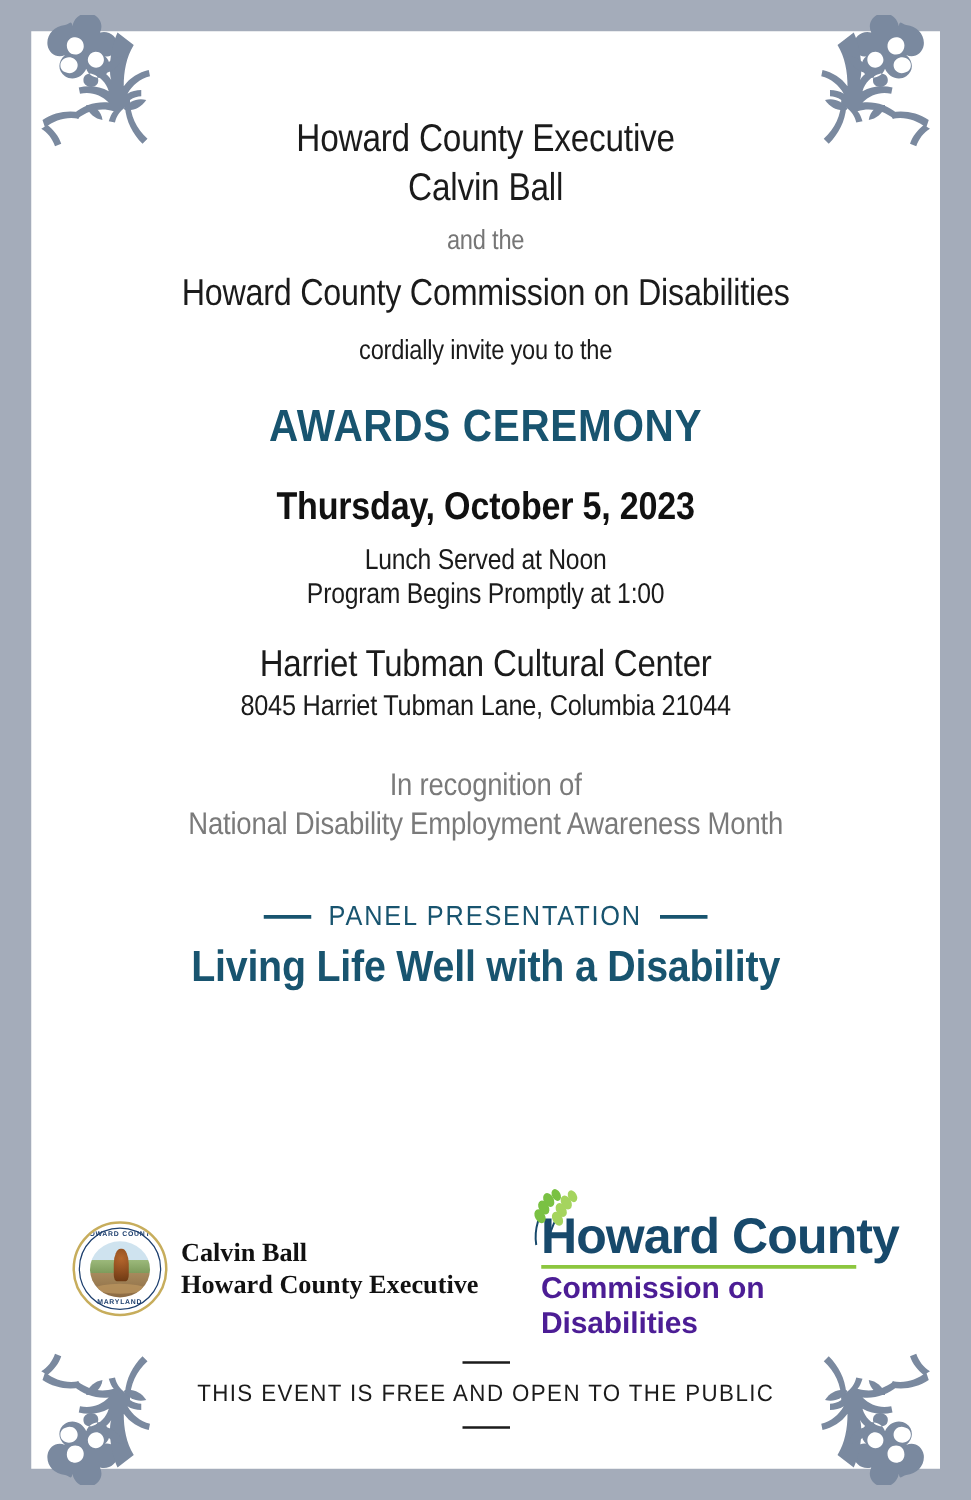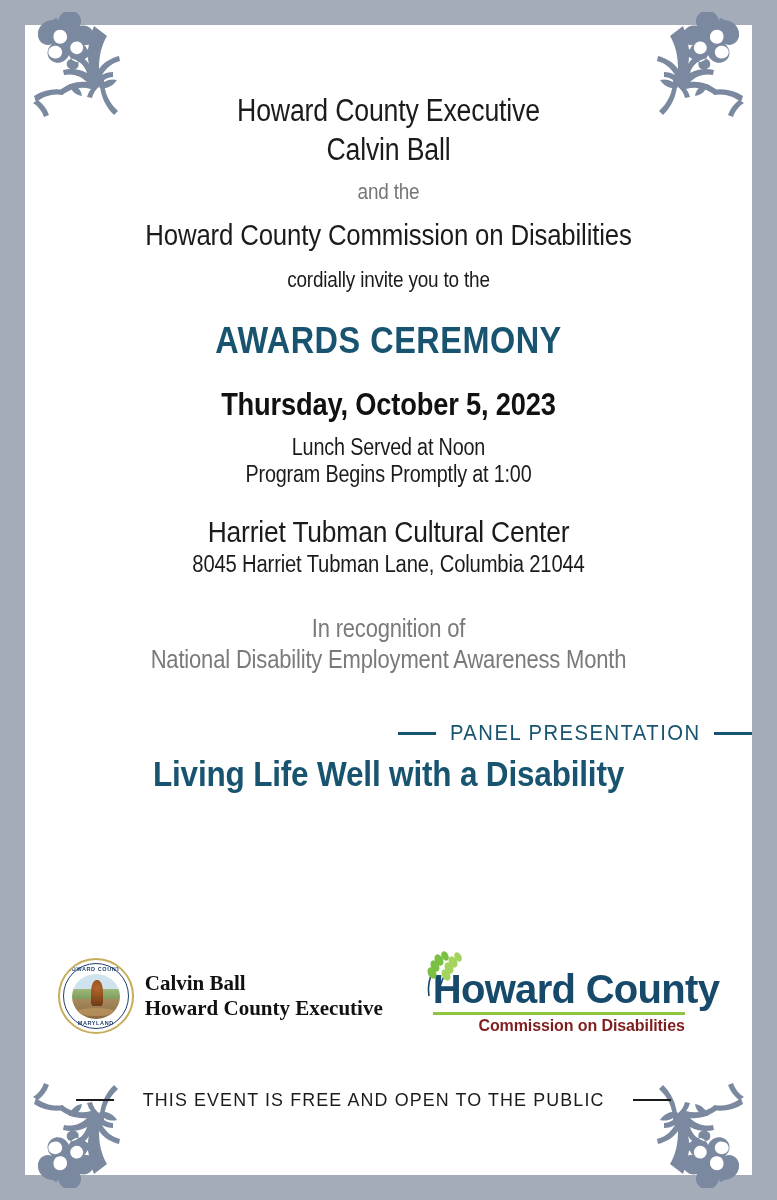--- a/index.html
+++ b/index.html
@@ -154,21 +154,21 @@
     color: #7a7a7a;
     margin-top: 3px;
     transform: scaleX(0.88);
   }
 
   
   .panel-kicker-wrap {
     margin-top: 47px;
     display: flex;
     align-items: center;
-    justify-content: flex-end;
+    justify-content: center;
     gap: 3px;
   }
   .kicker-rule {
     width: 38px;
     height: 3px;
     background: #18546f;
     display: block;
   }
   .panel-kicker {
     font-family: "Liberation Sans Narrow", "Liberation Sans", sans-serif;
@@ -321,25 +321,25 @@
     padding-left: 14px;
   }
   .comm-rule {
     height: 3px;
     background: #8cc63f;
     margin: 3px 0 2px 14px;
     width: 252px;
   }
   .comm-sub {
     font-family: "Liberation Sans Narrow", "Liberation Sans", sans-serif;
-    font-size: 16px;
-    font-weight: 700;
-    color: #7f1d1d;
+    font-size: 24px;
+    font-weight: 700;
+    color: #4c1d95;
     letter-spacing: -0.1px;
-    text-align: right;
+    text-align: left;
     padding-left: 14px;
     width: 252px;
   }
 
   
   .footer {
     position: absolute;
     left: 0;
     top: 1089px;
     width: 727px;
@@ -493,19 +493,19 @@
           </g>
         </g>
       </svg>
       <div class="comm-howard">Howard County</div>
       <div class="comm-rule"></div>
       <div class="comm-sub">Commission on Disabilities</div>
     </div>
 
   </div>
 
-  <div class="footer" style="left:10px;">
+  <div class="footer" style="left:25px;flex-direction:column;">
     <span class="footer-rule"></span>
     <span class="footer-text">THIS EVENT IS FREE AND OPEN TO THE PUBLIC</span>
     <span class="footer-rule"></span>
   </div>
 
 </div>
 
 </body></html>

